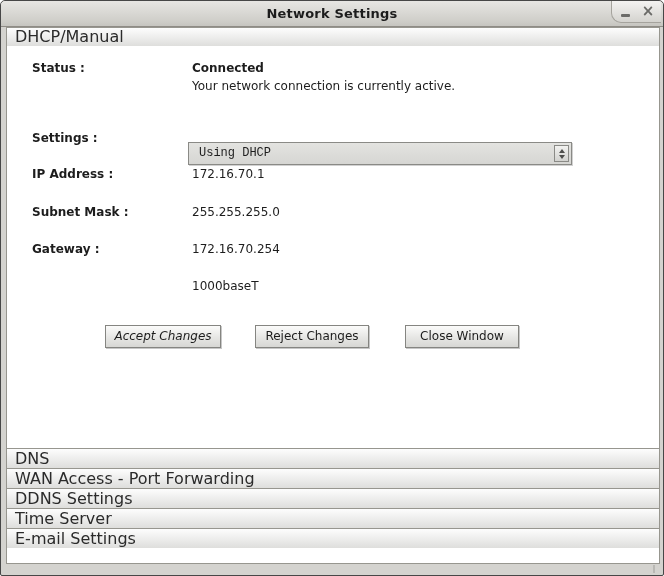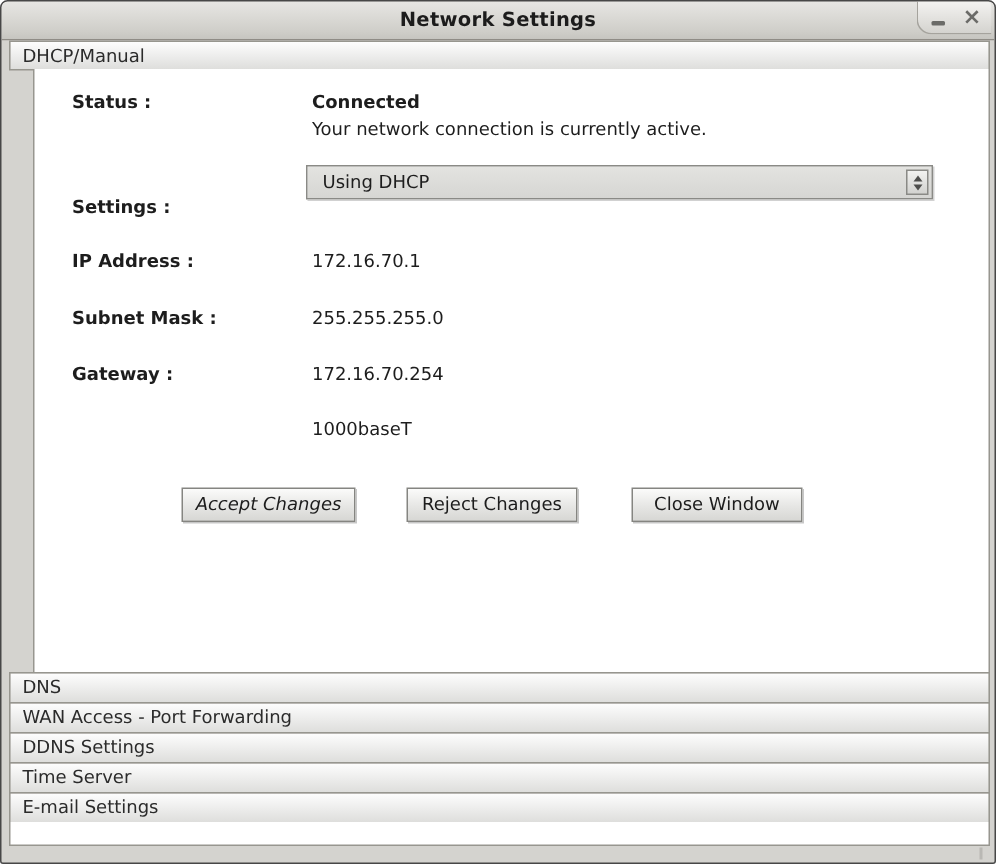--- a/index.html
+++ b/index.html
@@ -42,42 +42,43 @@
   .x-glyph{font-size:15px;font-weight:bold;color:#6b6b68;line-height:1;}
 
   
   .frame{
     position:absolute;top:26px;left:5px;width:654px;
   }
   .acc-header{
     position:relative;height:20px;
     background:linear-gradient(#fdfdfd,#ececeb 55%,#dededc);
     border:1px solid #97968f;
-    font-size:12px;color:#2b2b2b;
+    font-size:16px;color:#2b2b2b;
     line-height:18px;padding-left:8px;
     cursor:default;
   }
   .acc-header + .acc-header{margin-top:-1px;}
   .acc-header.collapsed{height:21px;line-height:19px;}
 
   .panel{
     position:relative;height:402px;margin-top:-1px;
     background:#ffffff;
     border-left:1px solid #97968f;border-right:1px solid #97968f;
-    font-size:12px;color:#1d1d1d;margin-left:16px;
+    font-size:12px;color:#1d1d1d;
   }
   .flabel{position:absolute;font-weight:bold;white-space:pre;}
   .fvalue{position:absolute;white-space:pre;}
 
   
   .combobox{
-    position:absolute;top:64px;left:181px;width:418px;height:23px;
+    position:absolute;top:96px;left:181px;width:384px;height:23px;
     background:linear-gradient(#e3e3e0,#d6d6d3);
     border:1px solid #8a8a86;
     box-shadow:1px 1px 0 rgba(0,0,0,.18);
+    font-family:Liberation Mono, monospace;
   }
   .combo-text{position:absolute;left:10px;top:3px;font-size:12px;color:#1d1d1d;}
   .combo-spin{
     position:absolute;top:2px;right:2px;bottom:2px;width:15px;
     background:linear-gradient(#f2f2f0,#d2d2cf);
     border:1px solid #8a8a86;
     display:flex;flex-direction:column;align-items:center;justify-content:center;gap:2px;
   }
   .tri-up{width:0;height:0;border-left:3px solid transparent;border-right:3px solid transparent;border-bottom:4px solid #4e4e4c;}
   .tri-down{width:0;height:0;border-left:3px solid transparent;border-right:3px solid transparent;border-top:4px solid #4e4e4c;}

